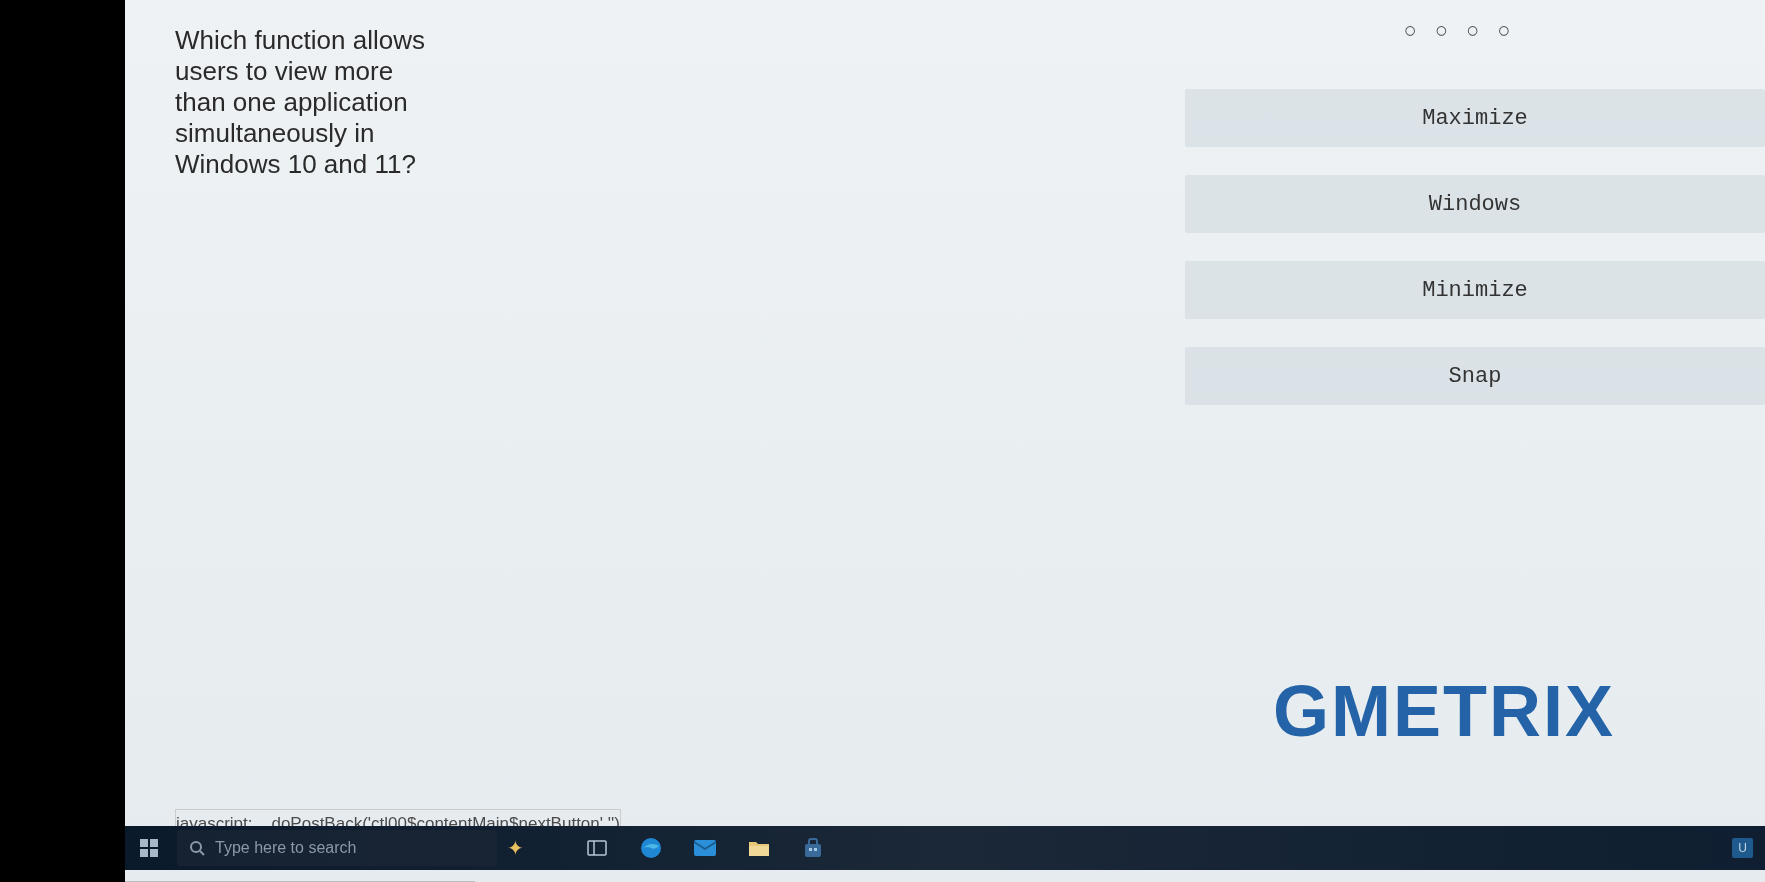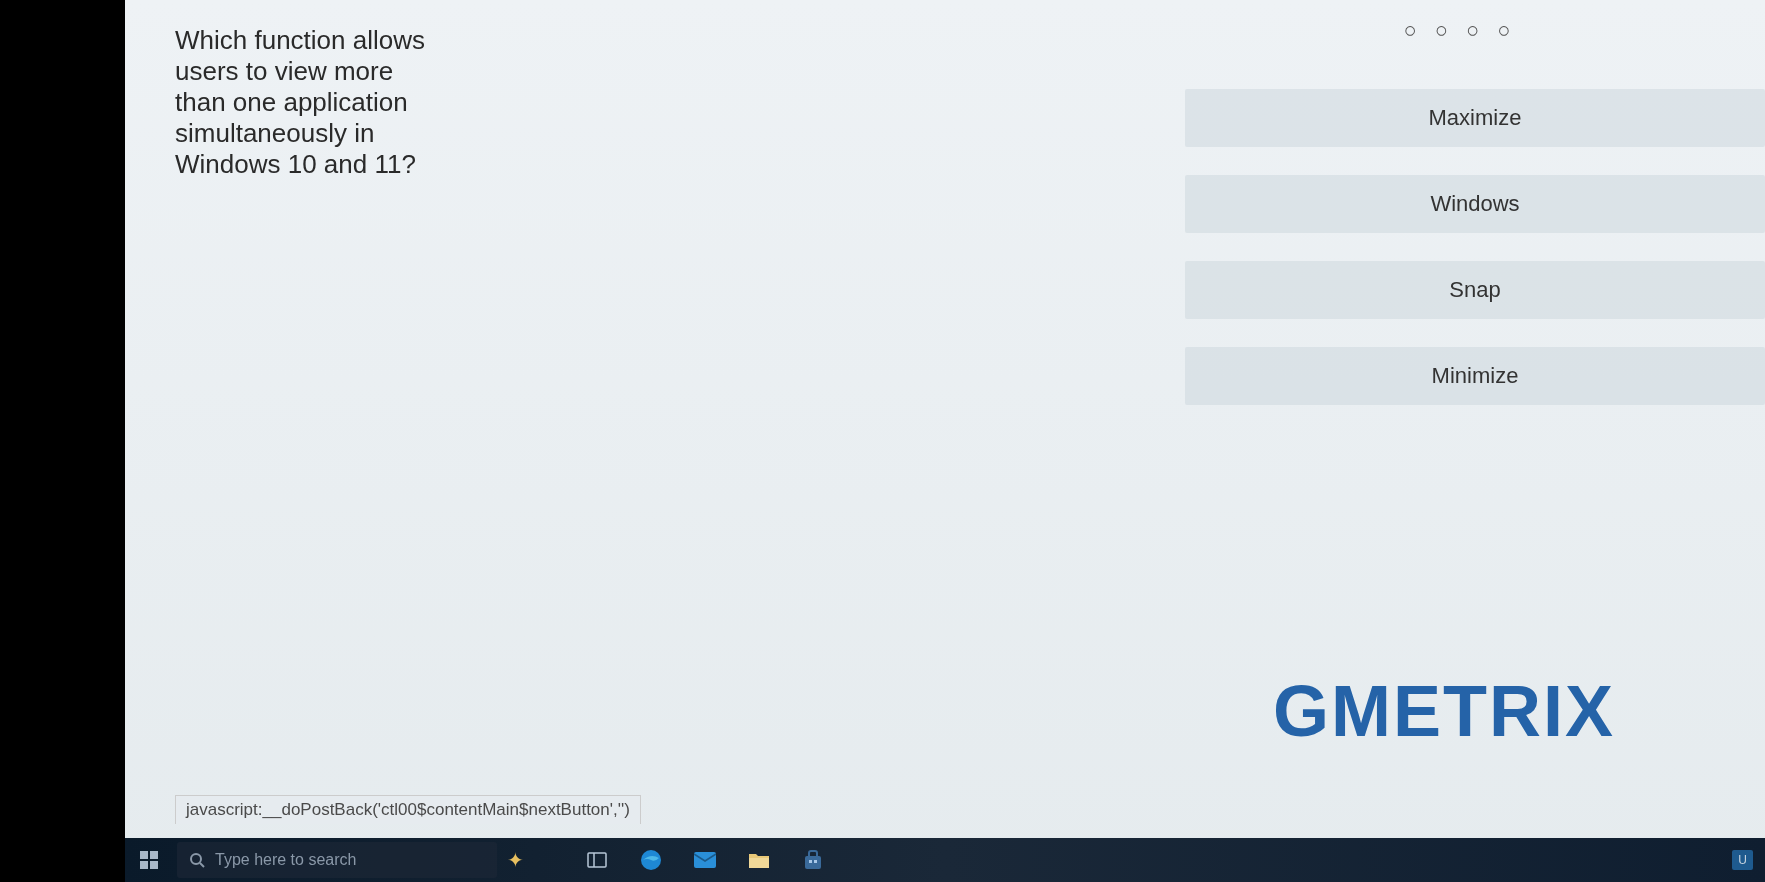--- a/index.html
+++ b/index.html
@@ -47,20 +47,21 @@
       margin-left: 680px;
       font-family: monospace;
     }
     .answer-options {
       margin-top: 50px;
       margin-left: 710px;
       width: 580px;
       display: flex;
       flex-direction: column;
       gap: 28px;
+      font-family: Liberation Mono, monospace;
     }
     .answer-option {
       background: rgba(200, 210, 218, 0.45);
       height: 58px;
       display: flex;
       align-items: center;
       justify-content: center;
       font-size: 22px;
       color: #333;
       cursor: pointer;
@@ -80,32 +81,32 @@
       display: flex;
       align-items: center;
       text-align: center;
     }
     .gmetrix-g {
       display: inline-block;
       transform: scaleX(1);
     }
     .status-bar {
       position: absolute;
-      bottom: 58px;
+      bottom: 44px;
       left: 50px;
       background: rgba(230, 235, 238, 0.9);
-      padding: 4px 10px;
+      padding: 4px 0;
       font-size: 17px;
       color: #4a4a4a;
       border: 1px solid #ccc;
       border-bottom: none;
     }
     .taskbar {
       position: absolute;
-      bottom: 0;
+      bottom: 12px;
       left: 0;
       right: 0;
       height: 44px;
       background: linear-gradient(90deg, #0a1a2a 0%, #1a2838 50%, #0f1e30 100%);
       display: flex;
       align-items: center;
       overflow: hidden;
     }
     .start-button {
       width: 48px;
@@ -177,24 +178,24 @@
     <div class="progress-dots">○ ○ ○ ○</div>
 
     <div class="answer-options">
       <div class="answer-option">
         <span>Maximize</span>
       </div>
       <div class="answer-option">
         <span>Windows</span>
       </div>
       <div class="answer-option">
+        <span>Minimize</span>
+      </div>
+      <div class="answer-option">
         <span>Snap</span>
-      </div>
-      <div class="answer-option">
-        <span>Minimize</span>
       </div>
     </div>
 
     <div class="logo-area">
       <div class="gmetrix-logo">
         <span class="gmetrix-g">GMETRIX</span>
       </div>
     </div>
   </div>
 

